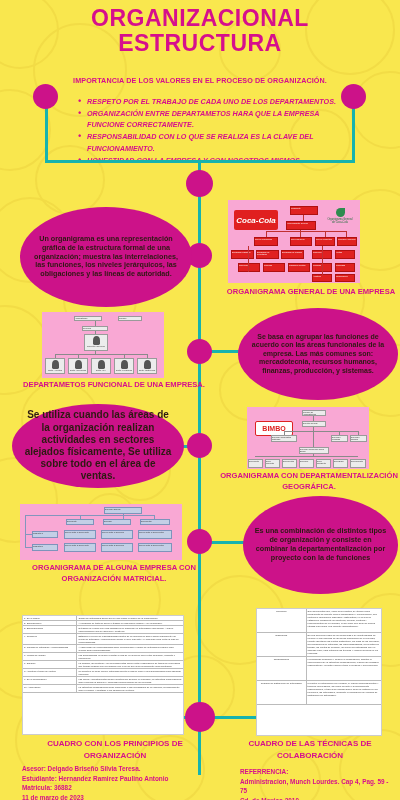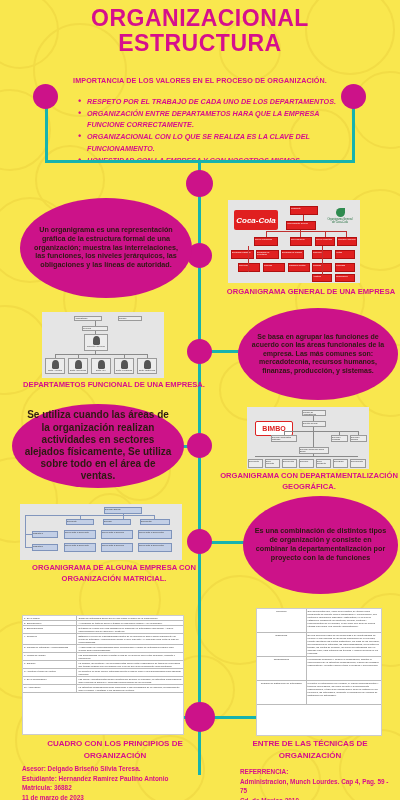--- a/index.html
+++ b/index.html
@@ -65,21 +65,21 @@
   .dot-c5 { left: 187px; top: 529px; width: 25px; height: 25px; }
   .dot-c6 { left: 185px; top: 702px; width: 30px; height: 30px; }
 
   
   .bubble {
     position: absolute; background: #cc1289; border-radius: 50%;
     color: #2d1a12; text-align: center; font-weight: bold;
     display: flex; align-items: center; justify-content: center;
     z-index: 4; padding: 6px 10px; line-height: 1.22;
   }
-  .b1 { left: 20px;  top: 198px; width: 172px; height: 100px; font-size: 7.2px; }
+  .b1 { left: 20px;  top: 207px; width: 172px; height: 100px; font-size: 7.2px; }
   .b2 { left: 238px; top: 308px; width: 160px; height: 92px;  font-size: 7px; }
   .b3 { left: 12px;  top: 404px; width: 172px; height: 84px;  font-size: 10px; }
   .b4 { left: 243px; top: 496px; width: 155px; height: 98px;  font-size: 7.2px; }
 
   
   .cap {
     position: absolute; text-align: center; color: #d60f8c;
     font-weight: bold; font-size: 7.6px; line-height: 1.5; z-index: 4;
   }
   .cap-1 { left: 222px; top: 286px; width: 178px; }
@@ -91,21 +91,21 @@
 
   
   .foot {
     position: absolute; color: #d60f8c; font-weight: bold;
     font-size: 6.4px; line-height: 1.5; z-index: 4;
   }
   .foot-left  { left: 22px;  top: 764px; width: 185px; }
   .foot-right { left: 240px; top: 767px; width: 155px; }
 
   
-  .fig { position: absolute; background: #e5e5e5; z-index: 3; overflow: hidden; }
+  .fig { position: absolute; background: #f9a8d4; z-index: 3; overflow: hidden; }
   .fig-coke  { left: 228px; top: 200px; width: 132px; height: 83px; }
   .fig-func  { left: 42px;  top: 312px; width: 122px; height: 66px; }
   .fig-bimbo { left: 247px; top: 407px; width: 122px; height: 62px; }
   .fig-matrix{ left: 20px;  top: 504px; width: 162px; height: 56px; }
   .fig-tbl-l { left: 22px;  top: 615px; width: 162px; height: 120px; background:#fff; border:1px solid #ccc; }
   .fig-tbl-r { left: 256px; top: 608px; width: 126px; height: 128px; background:#fff; border:1px solid #ccc; }
 
   .node { position: absolute; border: 0.5px solid #9a9a9a; background: #ececec;
           font-size: 2px; color: #333; overflow: hidden; }
   .node.red { background: #e02020; border-color: #b01010; color: #fff; }
@@ -201,21 +201,21 @@
   <div class="teal branch-r3"></div>
 
   <div class="title">
     <div>ORGANIZACIONAL</div>
     <div>ESTRUCTURA</div>
   </div>
   <div class="subtitle">IMPORTANCIA DE LOS VALORES EN EL PROCESO DE ORGANIZACIÓN.</div>
   <ul class="values-list">
     <li>RESPETO POR EL TRABAJO DE CADA UNO DE LOS DEPARTAMENTOS.</li>
     <li>ORGANIZACIÓN ENTRE DEPARTAMETOS HARA QUE LA EMPRESA FUNCIONE CORRECTAMENTE.</li>
-    <li>ORGANIZACIONAL CON LO QUE SE REALIZA ES LA CLAVE DEL FUNCIONAMIENTO.</li>
+    <li>RESPONSABILIDAD CON LO QUE SE REALIZA ES LA CLAVE DEL FUNCIONAMIENTO.</li>
     <li>HONESTIDAD CON LA EMPRESA Y CON NOSOTROS MISMOS.</li>
   </ul>
 
   <div class="dot dot-l"></div>
   <div class="dot dot-r"></div>
   <div class="dot dot-c1"></div>
   <div class="dot dot-c2"></div>
   <div class="dot dot-c3"></div>
   <div class="dot dot-c4"></div>
   <div class="dot dot-c5"></div>
@@ -401,21 +401,21 @@
       </div>
     <div class="trow2">
         <div class="tcell-c tiny c">Organigramas</div>
         <div class="tcell-d tiny">Funcionando describen y definen la organización, facilitan la comunicación de la estructura organizacional, reflejan las unidades organizativas y permiten ubicar a todo el personal y sus funciones.</div>
       </div>
     <div class="trow2">
         <div class="tcell-c tiny c">Cuadros de distribución de actividades</div>
         <div class="tcell-d tiny">Permiten la optimización de recursos, el reducir desplazamientos y tiempos innecesarios, así como permitir el funcionamiento organizacional, a través del análisis sobre cómo se distribuyen las funciones, las actividades, mediante la elaboración de cuadros de distribución de actividades.</div>
       </div>
   </div>
-  <div class="cap cap-6">ENTRE DE LAS TÉCNICAS DE ORGANIZACIÓN</div>
+  <div class="cap cap-6">CUADRO DE LAS TÉCNICAS DE COLABORACIÓN</div>
 
   <div class="bubble b1">Un organigrama es una representación gráfica de la estructura formal de una organización; muestra las interrelaciones, las funciones, los niveles jerárquicos, las obligaciones y las líneas de autoridad.</div>
   <div class="bubble b2">Se basa en agrupar las funciones de acuerdo con las áreas funcionales de la empresa. Las más comunes son: mercadotecnia, recursos humanos, finanzas, producción, y sistemas.</div>
   <div class="bubble b3">Se utiliza cuando las áreas de la organización realizan actividades en sectores alejados físicamente, Se utiliza sobre todo en el área de ventas.</div>
   <div class="bubble b4">Es una combinación de distintos tipos de organización y consiste en combinar la departamentalización por proyecto con la de funciones</div>
 
   <div class="foot foot-left">
     <div>Asesor: Delgado Briseño Silvia Teresa.</div>
     <div>Estudiante: Hernandez Ramirez Paulino Antonio</div>
     <div>Matricula: 36882</div>

